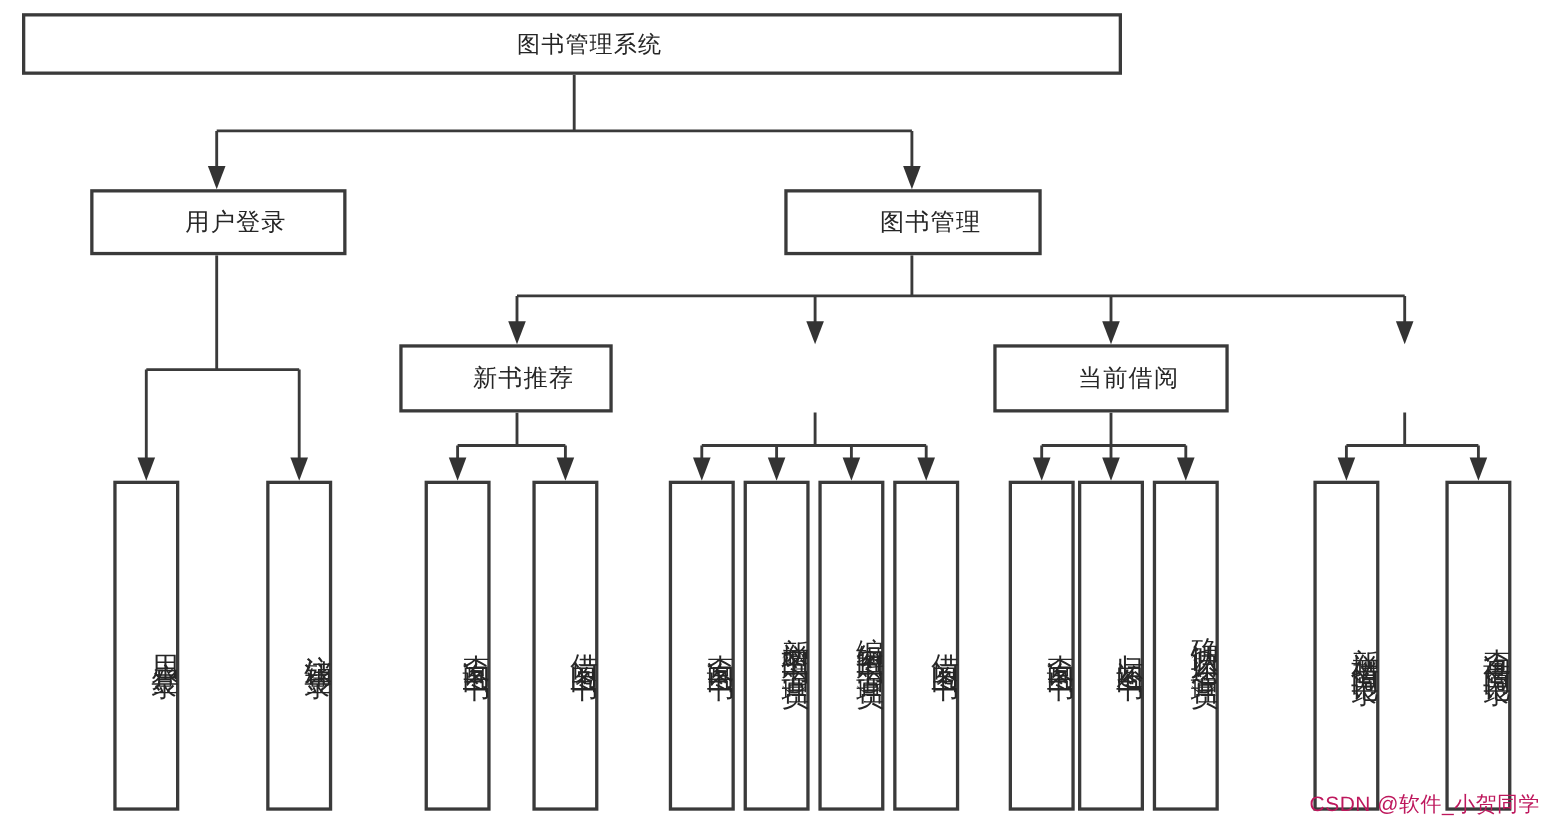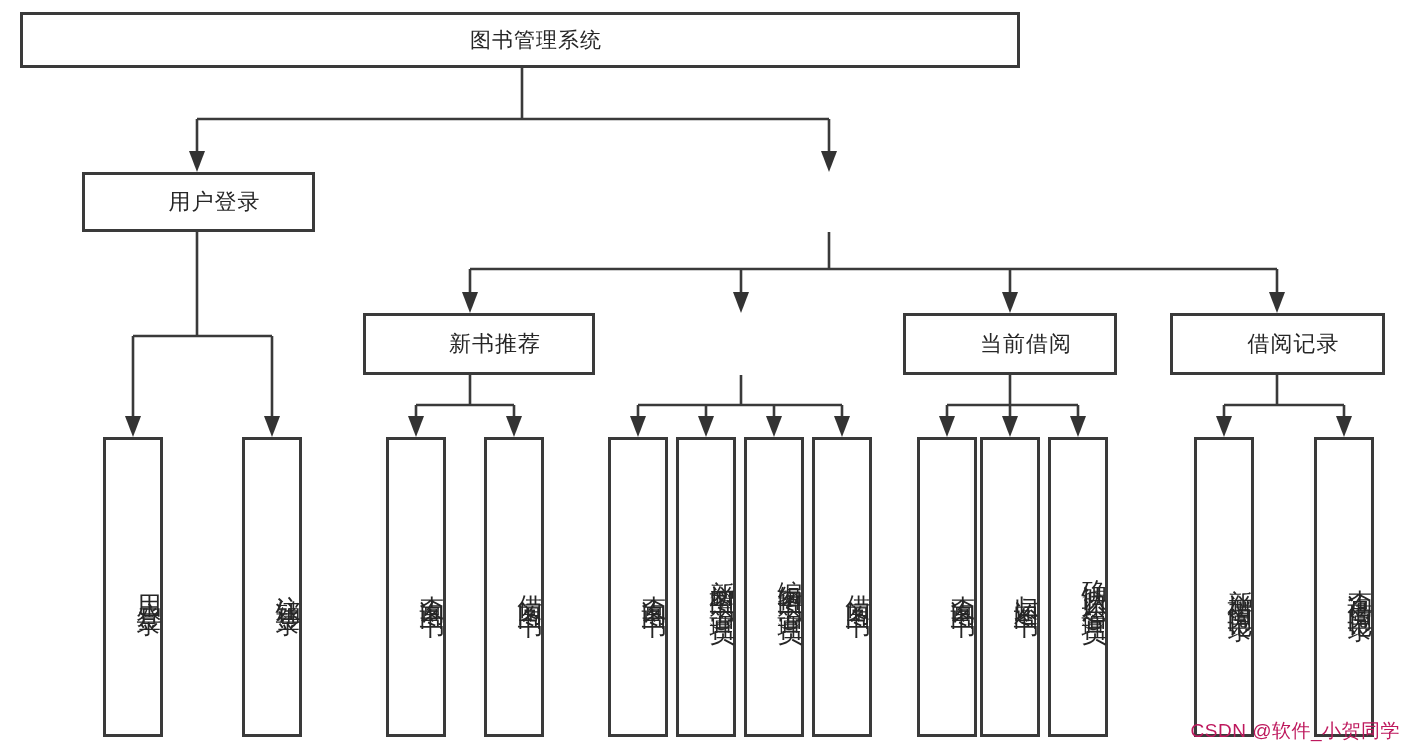--- a/index.html
+++ b/index.html
@@ -108,29 +108,29 @@
     </g>
   </svg>
 
   <div class="node root h">
     <span>图书管理系统</span>
   </div>
 
   <div class="node l2 h" style="left:82px; width:233px;">
     <span>用户登录</span>
   </div>
+  <div class="node l2 h" style="left:713px; width:234px;">
+    <span>图书管理</span>
+  </div>
 
-  <div class="node l3 h" style="left:363px; width:232px;">
+  <div class="node l3 h" style="left:363px; width:194px;">
     <span>新书推荐</span>
   </div>
   <div class="node l3 h" style="left:903px; width:214px;text-align:right;">
     <span>当前借阅</span>
-  </div>
-  <div class="node l3 h" style="left:1170px; width:215px;">
-    <span>借阅记录</span>
   </div>
 
   <div class="node leaf" style="left:103px;">
     <span>用户登录</span>
   </div>
   <div class="node leaf" style="left:242px;">
     <span>注销登录</span>
   </div>
 
   <div class="node leaf" style="left:386px;">

